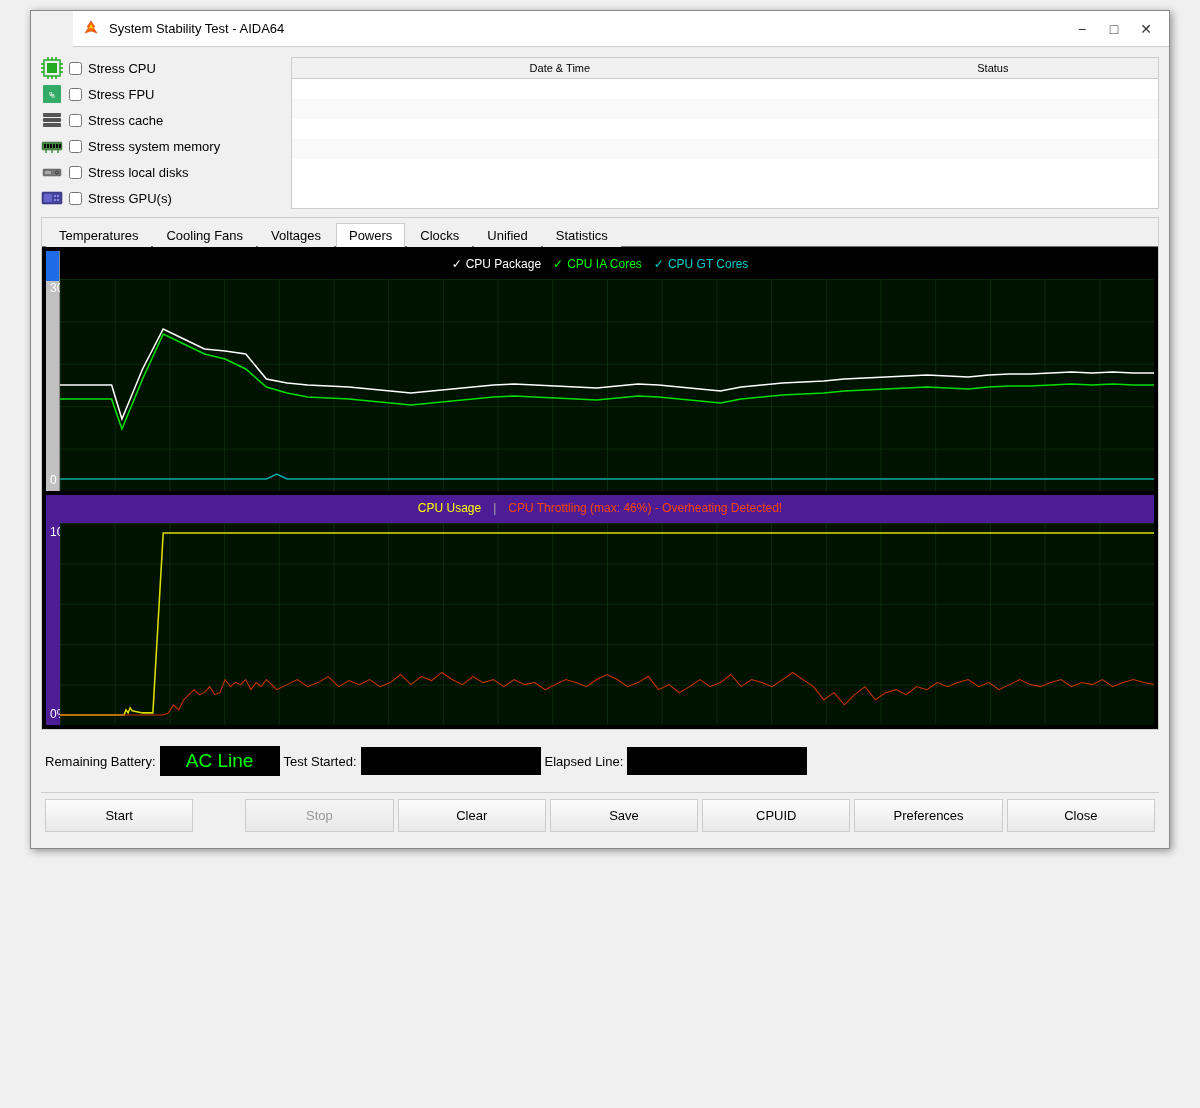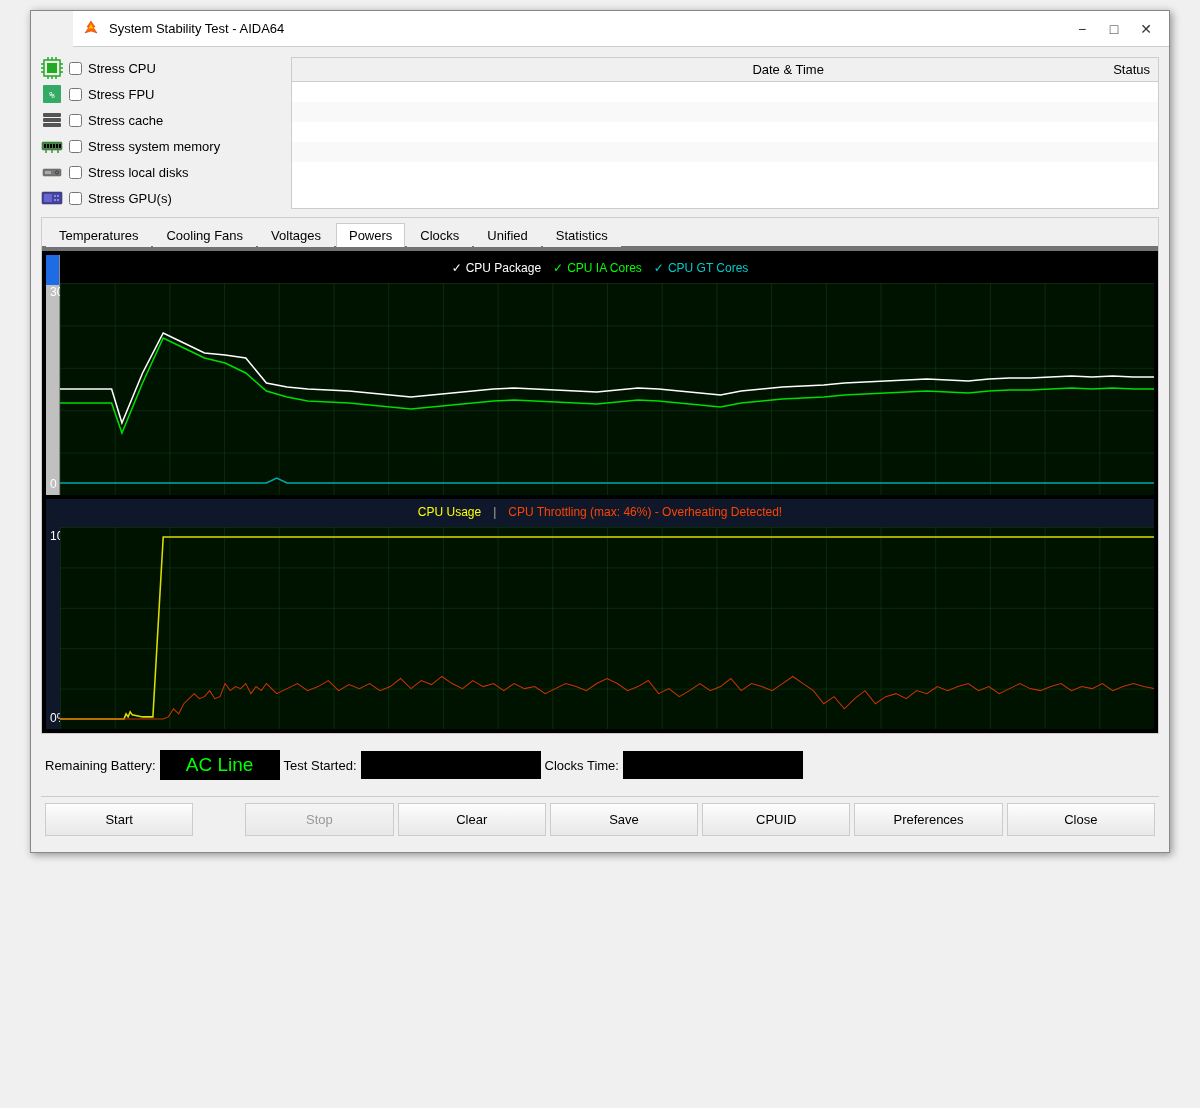--- a/index.html
+++ b/index.html
@@ -95,43 +95,43 @@
     .log-table {
       flex: 1;
       border: 1px solid #ccc;
       background: #fff;
     }
     .log-table table {
       width: 100%;
       border-collapse: collapse;
     }
     .log-table th {
-      text-align: right;
+      text-align: center;
       padding: 4px 8px;
       font-weight: normal;
-      font-size: 13px;
+      font-size: 11px;
       border-bottom: 1px solid #ccc;
       background: #f0f0f0;
       margin-top: 16px;
     }
     .log-table td {
       padding: 3px 8px;
       font-size: 12px;
     }
     .log-table tr:nth-child(even) { background: #f9f9f9; }
 
     .tabs-container {
       border: 1px solid #ccc;
       background: #fff;
       margin-bottom: 8px;
     }
     .tabs-nav {
       display: flex;
       background: #f0f0f0;
-      border-bottom: 5px solid #737373;
+      border-bottom: 1px solid #737373;
       padding-top: 4px;
       padding-left: 4px;
     }
     .tab-item {
       padding: 4px 12px;
       cursor: pointer;
       border: 1px solid transparent;
       border-bottom: none;
       font-size: 13px;
       background: #f0f0f0;
@@ -154,21 +154,21 @@
     .chart-wrapper {
       position: relative;
       height: 240px;
       background: #000;
       margin-bottom: 4px;
       overflow: hidden;
     }
     .chart-wrapper-bottom {
       position: relative;
       height: 230px;
-      background: #0f172a;
+      background: #4c1d95;
       overflow: hidden;
     }
 
     .chart-legend {
       position: absolute;
       top: 6px;
       left: 50%;
       transform: translateX(-50%);
       display: flex;
       gap: 12px;
@@ -518,21 +518,21 @@
           </svg>
         </div>
       </div>
     </div>
 
     <div class="status-bar">
       <span class="status-label">Remaining Battery:</span>
       <div class="status-value">AC Line</div>
       <span class="status-label">Test Started:</span>
       <div class="status-value-dark">&nbsp;</div>
-      <span class="status-label">Clocks Time:</span>
+      <span class="status-label">Elapsed Line:</span>
       <div class="status-value-dark">&nbsp;</div>
     </div>
 
     <div class="button-bar">
       <button class="btn">Start</button>
       <button class="btn" disabled="">Stop</button>
       <button class="btn">Clear</button>
       <button class="btn">Save</button>
       <button class="btn">CPUID</button>
       <button class="btn">Preferences</button>

